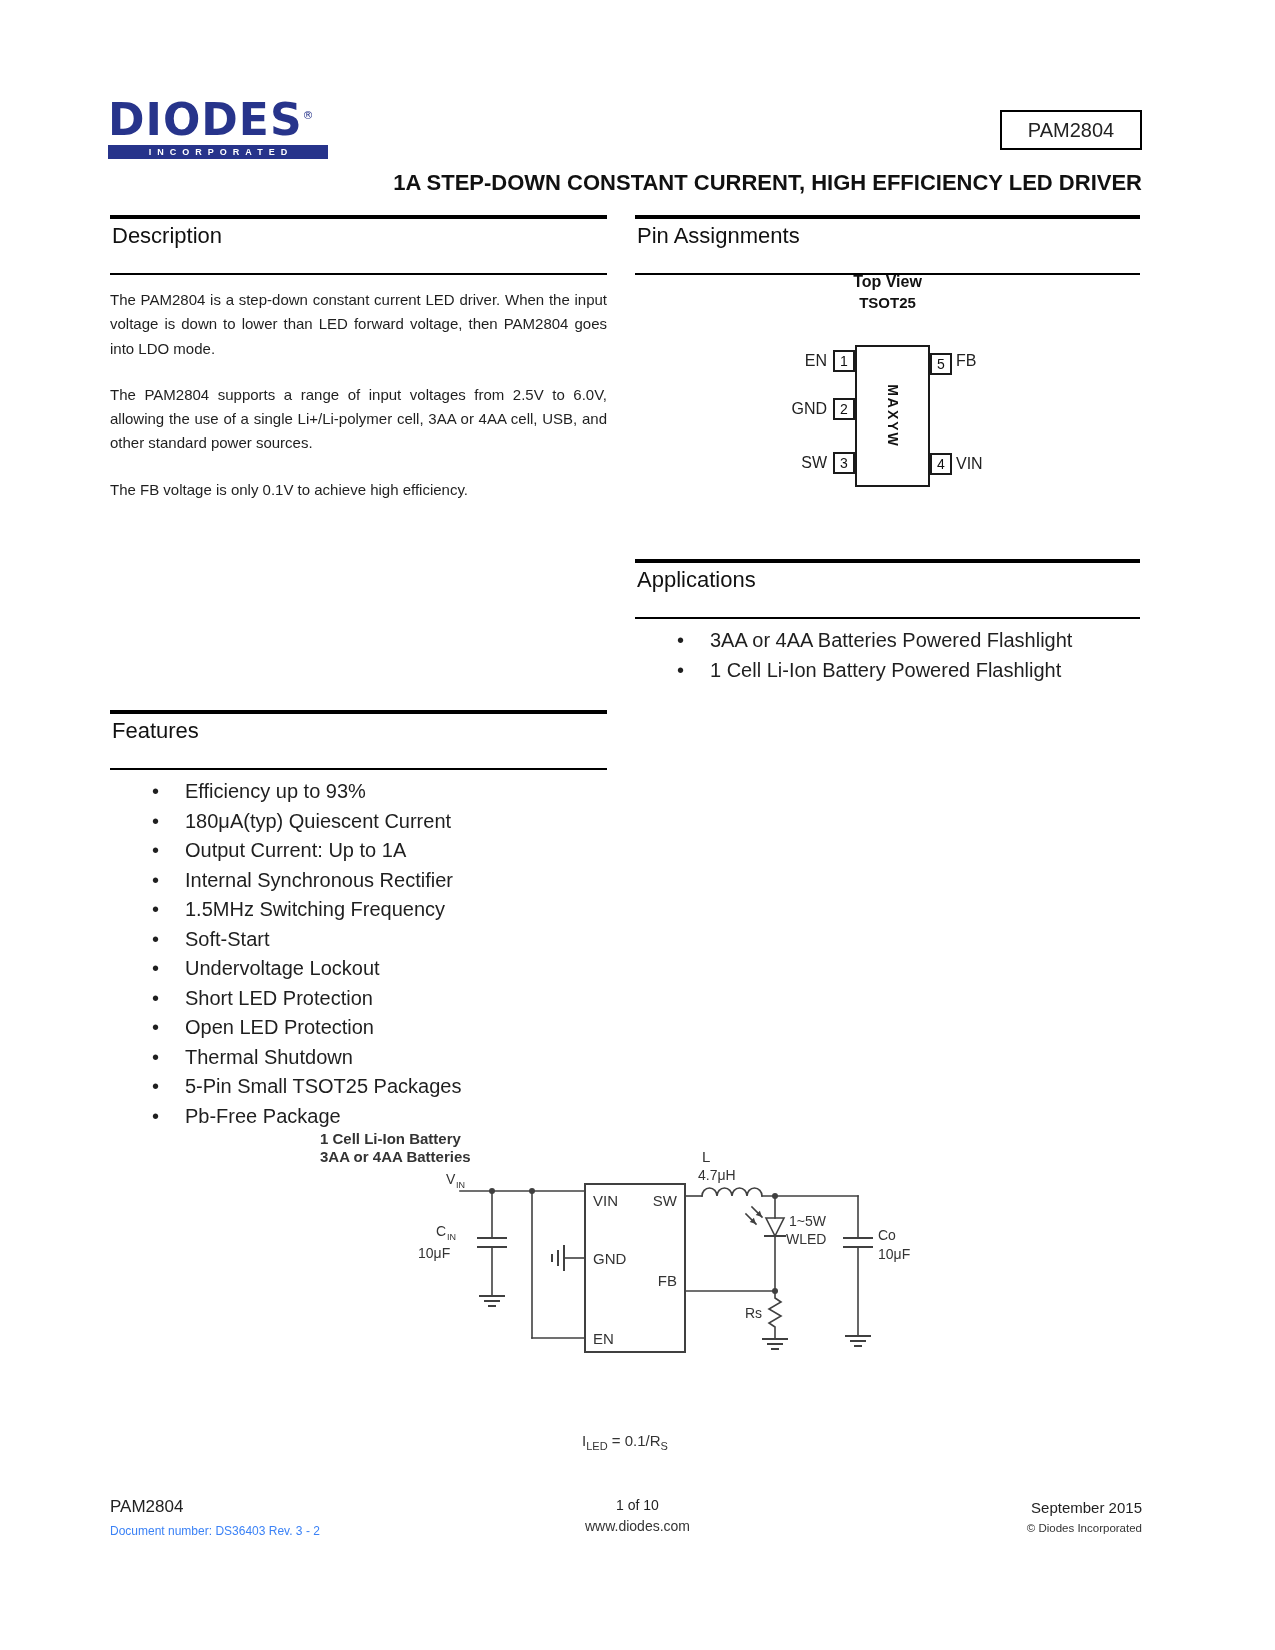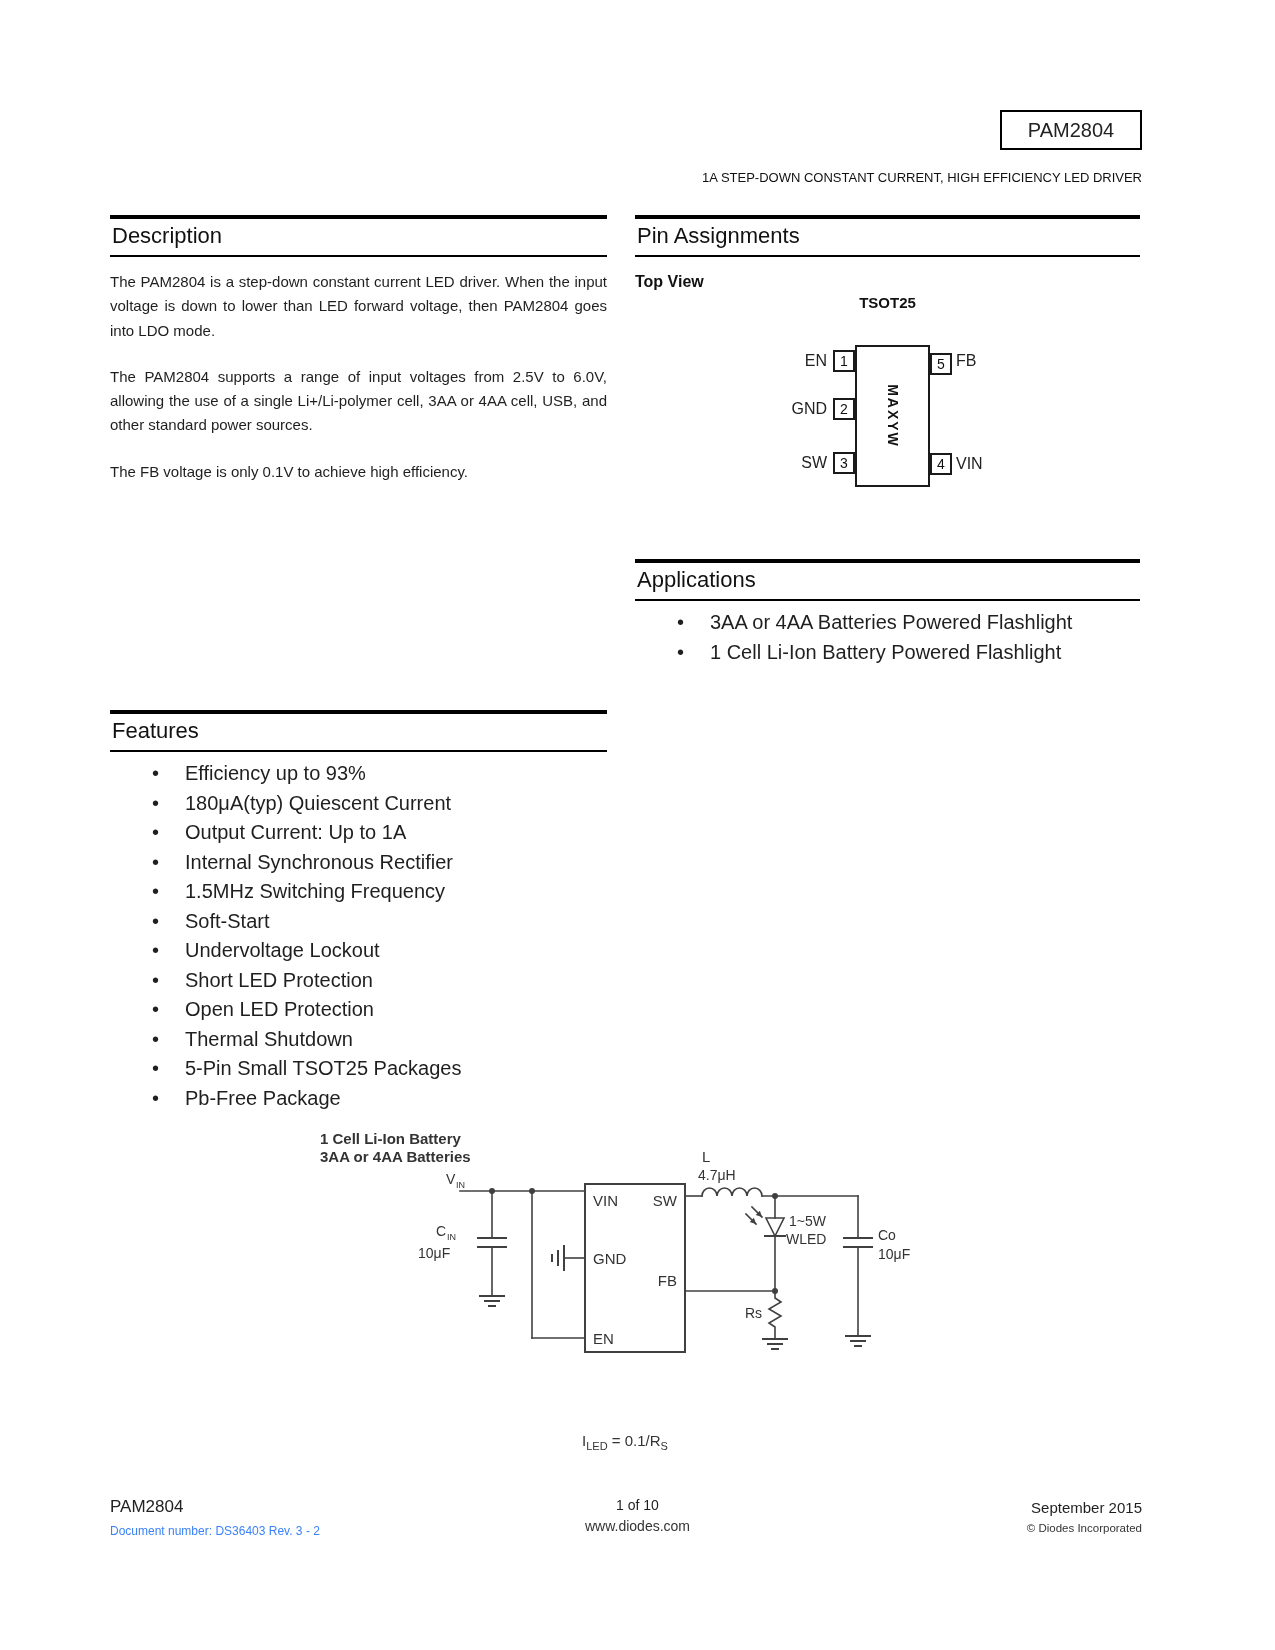--- a/index.html
+++ b/index.html
@@ -13,42 +13,42 @@
 
   
   .logo { position:absolute; left:108px; top:98px; width:220px; }
   .logo-main { font-family:"DejaVu Sans", sans-serif; font-size:44px; font-weight:800;
     color:var(--navy); letter-spacing:1px; line-height:1; }
   .logo-main .reg { font-size:11px; vertical-align:super; font-weight:400; }
   .logo-bar { margin-top:3px; background:var(--navy); color:#fff; text-align:center;
     font-size:9px; letter-spacing:6px; padding:2px 0 2px 6px; font-weight:700; }
   .part-box { position:absolute; top:110px; right:133px; width:142px; height:40px;
     border:2px solid #000; text-align:center; line-height:36px; font-size:20px; color:#222; }
-  .doc-title { position:absolute; top:170px; right:133px; font-size:13px; font-weight:400; color:#111;text-align:right; }
+  .doc-title { position:absolute; top:170px; right:133px; font-size:22px; font-weight:700; color:#111;text-align:right; }
 
   
   .sec { position:absolute; }
   .sec-desc   { left:110px; top:215px;  width:497px; }
   .sec-feat   { left:110px; top:710px;  width:497px; }
   .sec-pins   { left:635px; top:215px;  width:505px; height:325px; }
   .sec-apps   { left:635px; top:559px;  width:505px; }
   .sec-circ   { left:110px; top:1076px; width:1030px; }
   .sec-head { font-size:22px; font-weight:400; color:#111; margin:0;
     border-top:4px solid var(--line); border-bottom:2px solid var(--line);
-    padding:4px 2px 6px; }
+    padding:4px 2px 24px; }
 
   .sec-desc p { font-size:15px; line-height:1.62; text-align:justify; margin:0 0 22px; }
   .sec-desc .sec-head { margin-bottom:13px; }
 
   .bullets { list-style:none; margin:9px 0 0; padding:0; font-size:20px; }
   .bullets li { position:relative; padding-left:75px; margin-bottom:5.5px; line-height:1.2; }
   .bullets li::before { content:"•"; position:absolute; left:42px; top:0; }
 
   
-  .pd-view { position:absolute; top:58px; left:0; width:100%; 
+  .pd-view { position:absolute; top:58px; left:0; width:100%; text-align:center;
     font-weight:700; font-size:16px; color:#111; }
   .pd-pkg  { position:absolute; top:79px; left:0; width:100%; text-align:center;
     font-weight:700; font-size:15px; color:#111; }
   .chip { position:absolute; left:220px; top:130px; width:75px; height:142px;
     border:2px solid #1a1a1a; background:#fff; }
   .marking { position:absolute; top:50%; left:50%;
     transform:translate(-50%,-50%) rotate(90deg); transform-origin:center;
     font-size:14px; font-weight:700; letter-spacing:2px; color:#111; white-space:nowrap; }
   .pin-box { position:absolute; width:22px; height:22px; border:2px solid #1a1a1a;
     text-align:center; line-height:18px; font-size:14px; background:#fff; color:#111; }
@@ -82,20 +82,24 @@
   .f-web  { font-size:14px; margin-top:5px; color:#333; }
   .footer-right { position:absolute; right:133px; top:1499px; text-align:right; }
   .f-date { font-size:15px; }
   .f-copy { font-size:11.5px; margin-top:6px; color:#333; }
 </style>
 </head>
 <body>
 
 <div class="page">
 
+  <div class="logo">
+    <div class="logo-main"><span>DIODES</span><span class="reg">®</span></div>
+    <div class="logo-bar">INCORPORATED</div>
+  </div>
 
   <div class="part-box">PAM2804</div>
   <div class="doc-title">1A STEP-DOWN CONSTANT CURRENT, HIGH EFFICIENCY LED DRIVER</div>
 
   <section class="sec sec-desc">
     <h2 class="sec-head">Description</h2>
     <p>The PAM2804 is a step-down constant current LED driver. When the input voltage is down to lower than LED forward voltage, then PAM2804 goes into LDO mode.</p>
     <p>The PAM2804 supports a range of input voltages from 2.5V to 6.0V, allowing the use of a single Li+/Li-polymer cell, 3AA or 4AA cell, USB, and other standard power sources.</p>
     <p>The FB voltage is only 0.1V to achieve high efficiency.</p>
   </section>

